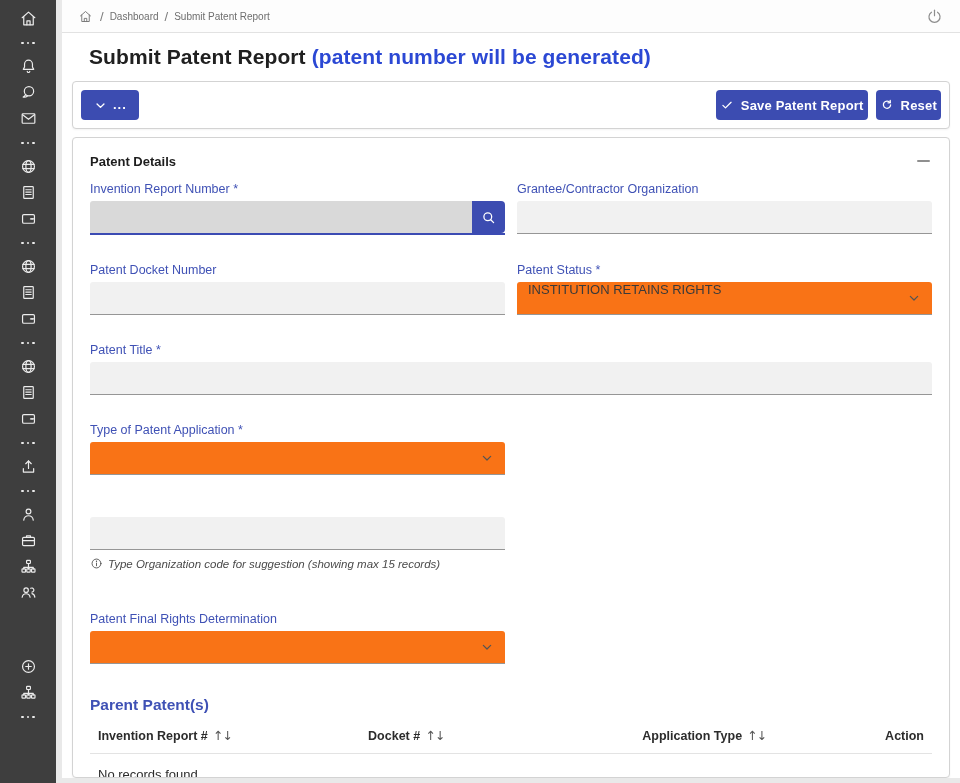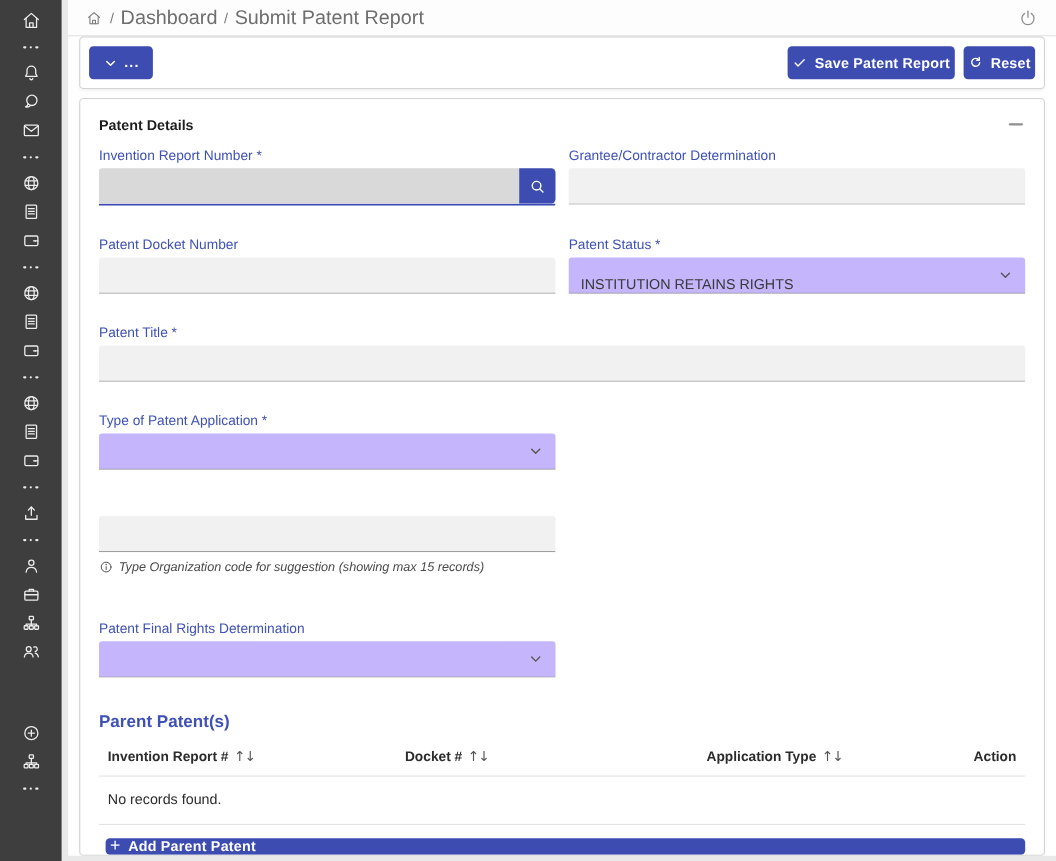--- a/index.html
+++ b/index.html
@@ -28,21 +28,21 @@
   .dot{width:2.6px;height:2.6px;border-radius:50%;background:#ececec;}
   .nav-spacer{height:48px;flex:0 0 auto;}
   
   .main{position:absolute;left:56px;top:0;width:904px;height:783px;background:#e9e9e9;padding-left:6px;}
   .app{background:#fff;width:898px;height:778px;display:flex;flex-direction:column;}
   
   .topbar{height:33px;flex:0 0 auto;background:#fdfdfd;border-bottom:1px solid #e2e2e2;display:flex;align-items:center;padding:0 16px;}
   .crumb-home{color:#757575;cursor:pointer;margin-right:7px;display:flex;}
   .crumb-home svg{width:15px;height:15px;}
   .crumb-sep{color:#7a7a7a;font-size:13px;margin:0 6px 0 0;}
-  .crumb{font-size:18px;color:#6e6e6e;margin-right:6px;cursor:pointer;white-space:nowrap;}
+  .crumb{font-size:10px;color:#6e6e6e;margin-right:6px;cursor:pointer;white-space:nowrap;}
   .topbar-fill{flex:1;}
   .power-btn{color:#8d8d8d;cursor:pointer;display:flex;}
   .power-btn svg{width:19px;height:19px;}
   
   .page{flex:1;display:flex;flex-direction:column;padding:0 10px;overflow:hidden;}
   .page-title{font-size:21px;font-weight:bold;color:#202020;margin:12px 0 12px 17px;letter-spacing:.1px;}
   .title-sub{color:var(--note-blue);}
   .card{background:#fff;border:1px solid #d3d3d3;border-radius:4px;box-shadow:0 1px 2px rgba(0,0,0,.05);}
   .toolbar-card{padding:8px;display:flex;justify-content:space-between;align-items:center;flex:0 0 auto;}
   .toolbar-right{display:flex;gap:8px;}
@@ -67,22 +67,22 @@
   .field.col1{grid-column:1;}
   .field.span2{grid-column:1 / -1;}
   .field.gap-top{margin-top:14px;}
   .flabel{display:block;font-size:12.5px;color:var(--label-blue);margin-bottom:5px;}
   .control{position:relative;}
   .input{
     width:100%;height:33px;background:#f1f1f1;border:none;border-bottom:1px solid #969696;
     border-radius:3px 3px 0 0;padding:0 10px;font-size:13px;color:#333;font-family:inherit;outline:none;
   }
   .selectbox{
-    height:33px;background:#c4b5fd;border-bottom:1px solid #969696;border-radius:3px 3px 0 0;
-    display:flex;align-items:flex-end;cursor:pointer;position:relative;
+    height:33px;background:#f97316;border-bottom:1px solid #969696;border-radius:3px 3px 0 0;
+    display:flex;align-items:flex-start;cursor:pointer;position:relative;
   }
   .select-value{font-size:13px;color:#3a3a3a;padding:0 34px 0 11px;white-space:nowrap;overflow:hidden;}
   .chev{position:absolute;right:10px;top:50%;transform:translateY(-50%);color:#545454;display:flex;}
   .chev svg{width:16px;height:16px;stroke-width:1.8;}
   
   .search-combo{display:flex;border-bottom:2px solid #3b4bb3;border-radius:3px 3px 0 0;}
   .search-combo .input{background:#d9d9d9;border-bottom:none;border-radius:3px 0 0 0;flex:1;height:32px;}
   .search-btn{
     width:33px;height:32px;background:var(--accent);border:none;border-radius:0 4px 4px 0;
     color:#fff;display:flex;align-items:center;justify-content:center;cursor:pointer;flex:0 0 auto;
@@ -352,20 +352,24 @@
       <span class="topbar-fill"></span>
       <span class="power-btn">
           <svg class="ic">
             <use href="#i-power"></use>
           </svg>
         </span>
     </header>
 
     <div class="page">
 
+      <h1 class="page-title">
+        <span>Submit Patent Report</span>
+        <span class="title-sub">(patent number will be generated)</span>
+      </h1>
 
       <div class="card toolbar-card">
         <button class="btn btn-more">
           <svg class="ic">
               <use href="#i-chevron-down"></use>
             </svg>
           <span class="more-dots">...</span>
         </button>
         <div class="toolbar-right">
           <button class="btn">
@@ -399,21 +403,21 @@
               <input class="input" value="" style="">
               <button class="search-btn">
                 <svg class="ic">
                     <use href="#i-search"></use>
                   </svg>
               </button>
             </div>
           </div>
 
           <div class="field">
-            <label class="flabel">Grantee/Contractor Determination</label>
+            <label class="flabel">Grantee/Contractor Organization</label>
             <input class="input" value="" style="">
           </div>
 
           <div class="field">
             <label class="flabel">Patent Docket Number</label>
             <input class="input" value="" style="">
           </div>
 
           <div class="field">
             <label class="flabel">Patent Status *</label>

